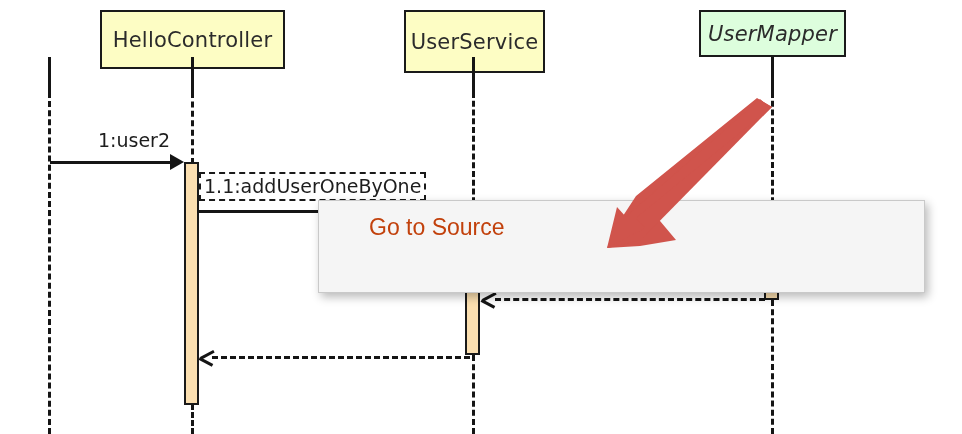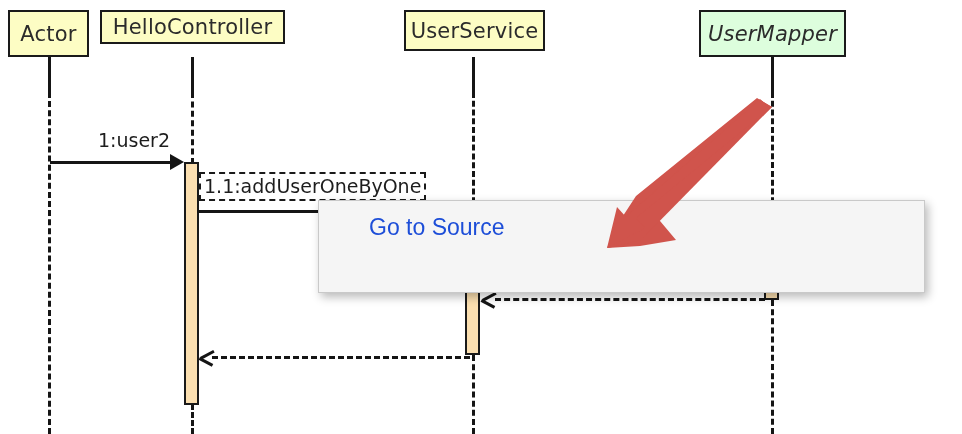--- a/index.html
+++ b/index.html
@@ -107,47 +107,44 @@
     border: 1px solid #c9c9c9;
     box-shadow: 3px 4px 9px rgba(0,0,0,.28);
     box-sizing: border-box;
     padding-top: 6px;
   }
   .menu-item {
     height: 40px;
     line-height: 40px;
     padding-left: 50px;
     font-size: 23px;
-    color: #1d4ed8;
+    color: #c2410c;
     white-space: nowrap;
     font-family: "Liberation Sans", sans-serif;
   }
 
   
   #annotation-arrow {
     position: absolute;
     left: 0; top: 0;
     width: 962px; height: 434px;
     pointer-events: none;
   }
 </style>
 </head>
 <body>
 
 <div id="stage">
 
-  <div class="participant yellow" style="left:8px;top:10px;width:81px;height:47px;">
-    <span>Actor</span>
-  </div>
 
-  <div class="participant yellow" style="left:100px;top:10px;width:185px;height:34px;">
+  <div class="participant yellow" style="left:100px;top:10px;width:185px;height:59px;">
     <span>HelloController</span>
   </div>
 
-  <div class="participant yellow" style="left:404px;top:10px;width:141px;height:41px;align-items:center;">
+  <div class="participant yellow" style="left:404px;top:10px;width:141px;height:63px;align-items:center;">
     <span>UserService</span>
   </div>
 
   <div class="participant green italic" style="left:699px;top:10px;width:147px;height:47px;">
     <span>UserMapper</span>
   </div>
 
   <div class="lifeline solid" style="left:48px;top:57px;height:35px;"></div>
   <div class="lifeline" style="left:48px;top:92px;height:342px;"></div>
 

